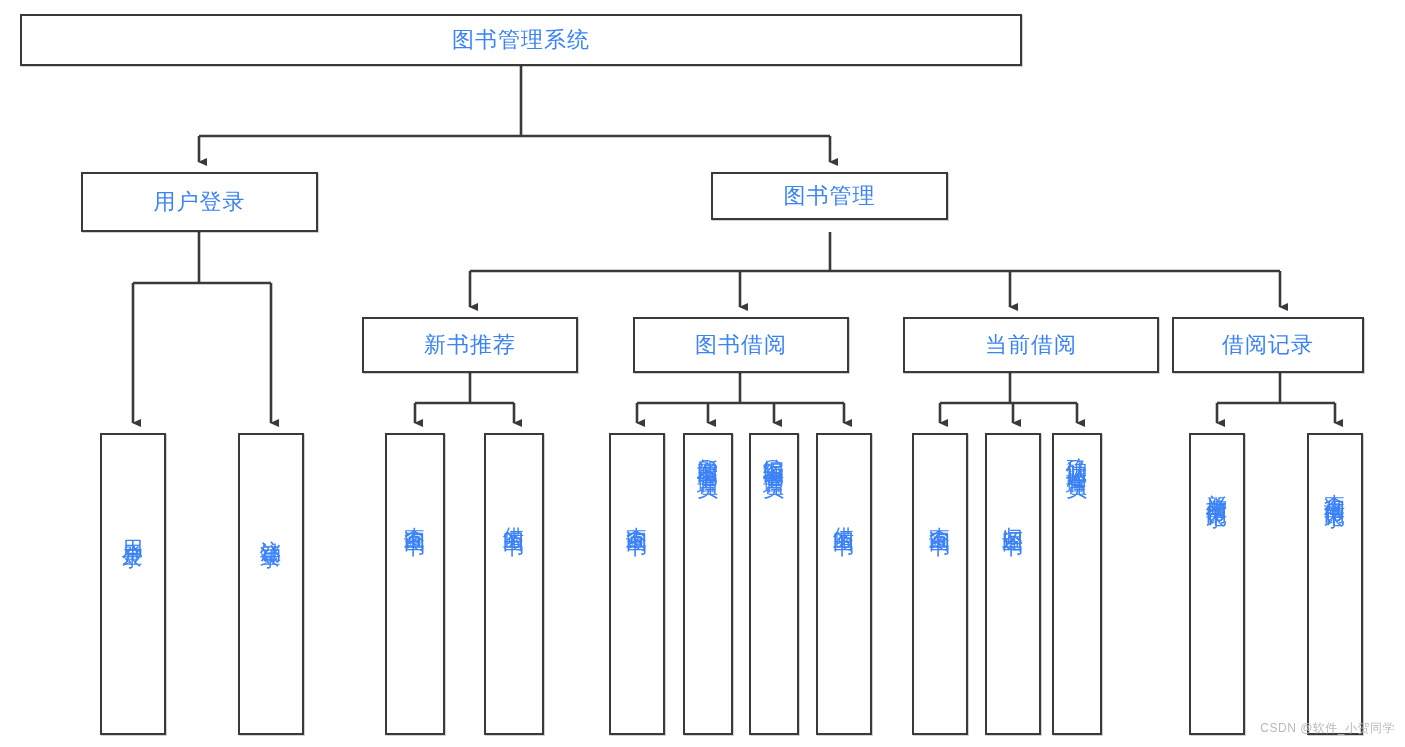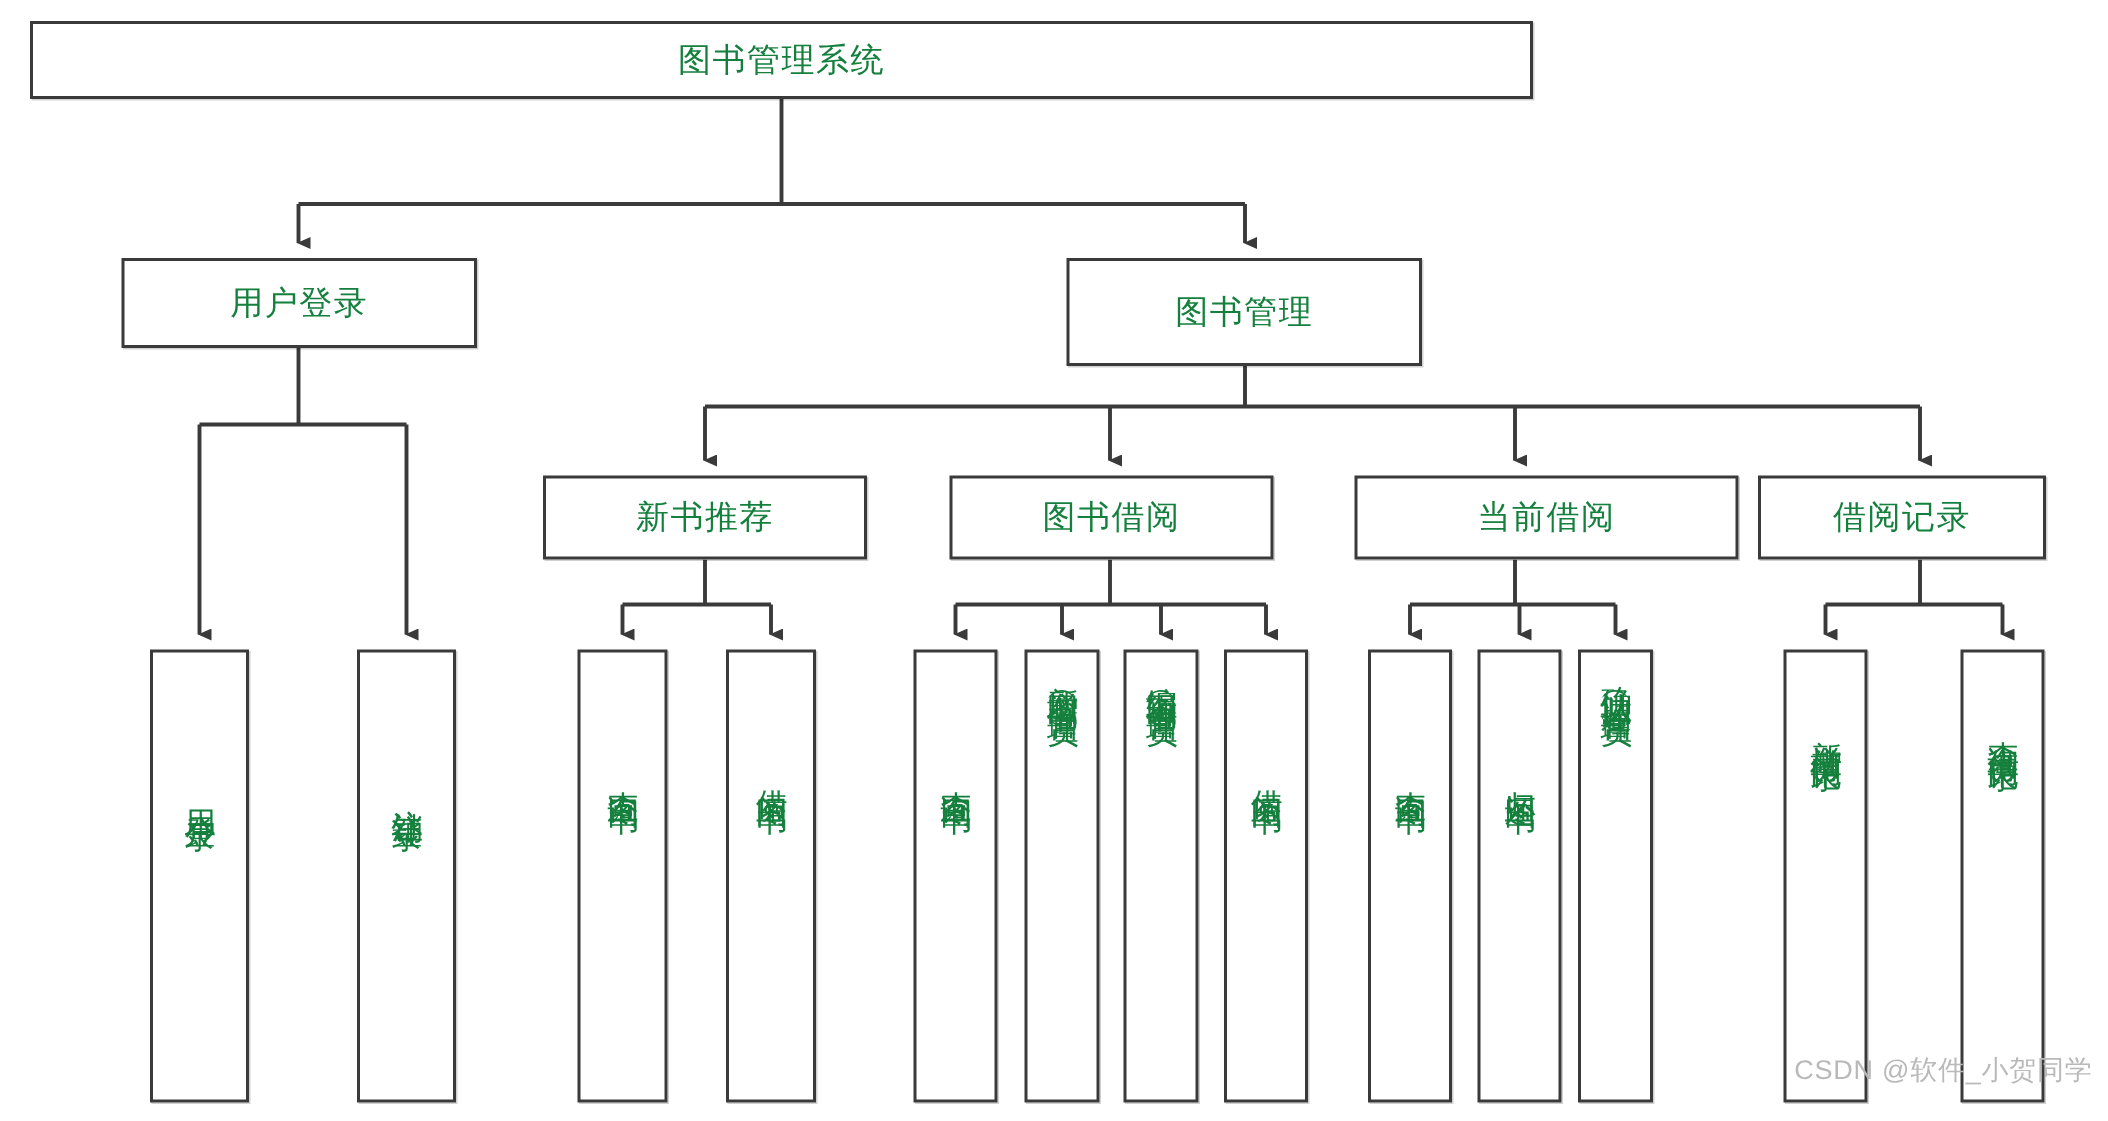--- a/index.html
+++ b/index.html
@@ -33,41 +33,41 @@
     box-shadow: 1px 1px 0 rgba(0,0,0,0.18);
     display: flex;
     align-items: center;
     justify-content: center;
     color: #333333;
   }
   .node .label {
     font-size: 22px;
     line-height: 1.05;
     letter-spacing: 1px;
-    color: #15803d;
+    color: #3b82f6;
     white-space: nowrap;
   }
   .node.vertical {
     align-items: flex-start;
     justify-content: center;
     padding-top: 6px;
   }
   .node.vertical .label {
     writing-mode: vertical-rl;
     text-orientation: upright;
     font-size: 21px;
     letter-spacing: 3px;
     line-height: 1;
     white-space: nowrap;
   }
   .watermark {
     position: absolute;
     right: 10px;
-    bottom: 22px;
-    font-size: 18px;
+    bottom: 10px;
+    font-size: 12px;
     color: #b9b9b9;
     letter-spacing: 0.5px;
     white-space: nowrap;
   }
 </style>
 </head>
 <body>
 
 <div id="canvas">
 
@@ -121,21 +121,21 @@
     </g>
   </svg>
 
   <div class="node" style="left:20px; top:14px; width:1002px; height:52px;">
     <span class="label">图书管理系统</span>
   </div>
 
   <div class="node" style="left:81px; top:172px; width:237px; height:60px;">
     <span class="label">用户登录</span>
   </div>
-  <div class="node" style="left:711px; top:172px; width:237px; height:72px;">
+  <div class="node" style="left:711px; top:172px; width:237px; height:48px;">
     <span class="label">图书管理</span>
   </div>
 
   <div class="node" style="left:633px; top:317px; width:216px; height:56px;">
     <span class="label">图书借阅</span>
   </div>
   <div class="node" style="left:362px; top:317px; width:216px; height:56px;">
     <span class="label">新书推荐</span>
   </div>
   <div class="node" style="left:903px; top:317px; width:256px; height:56px;">

